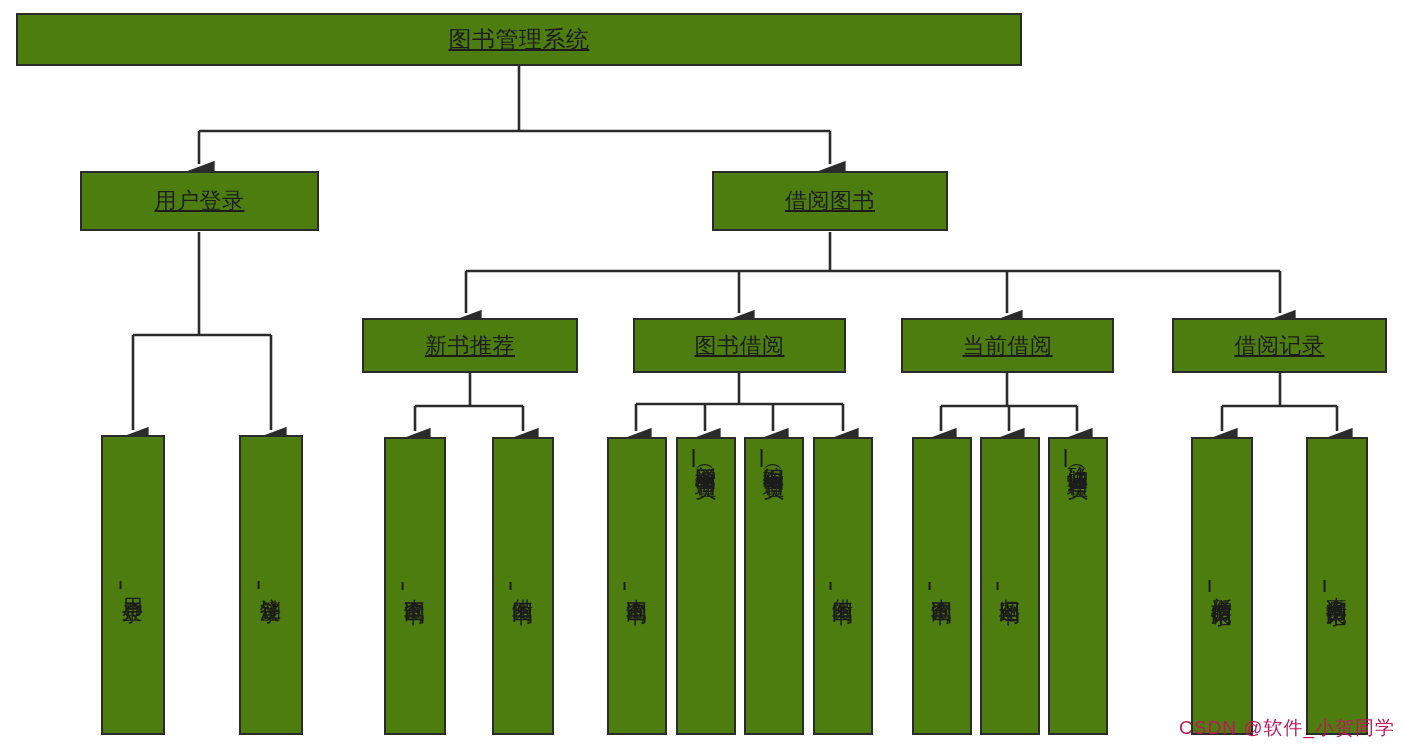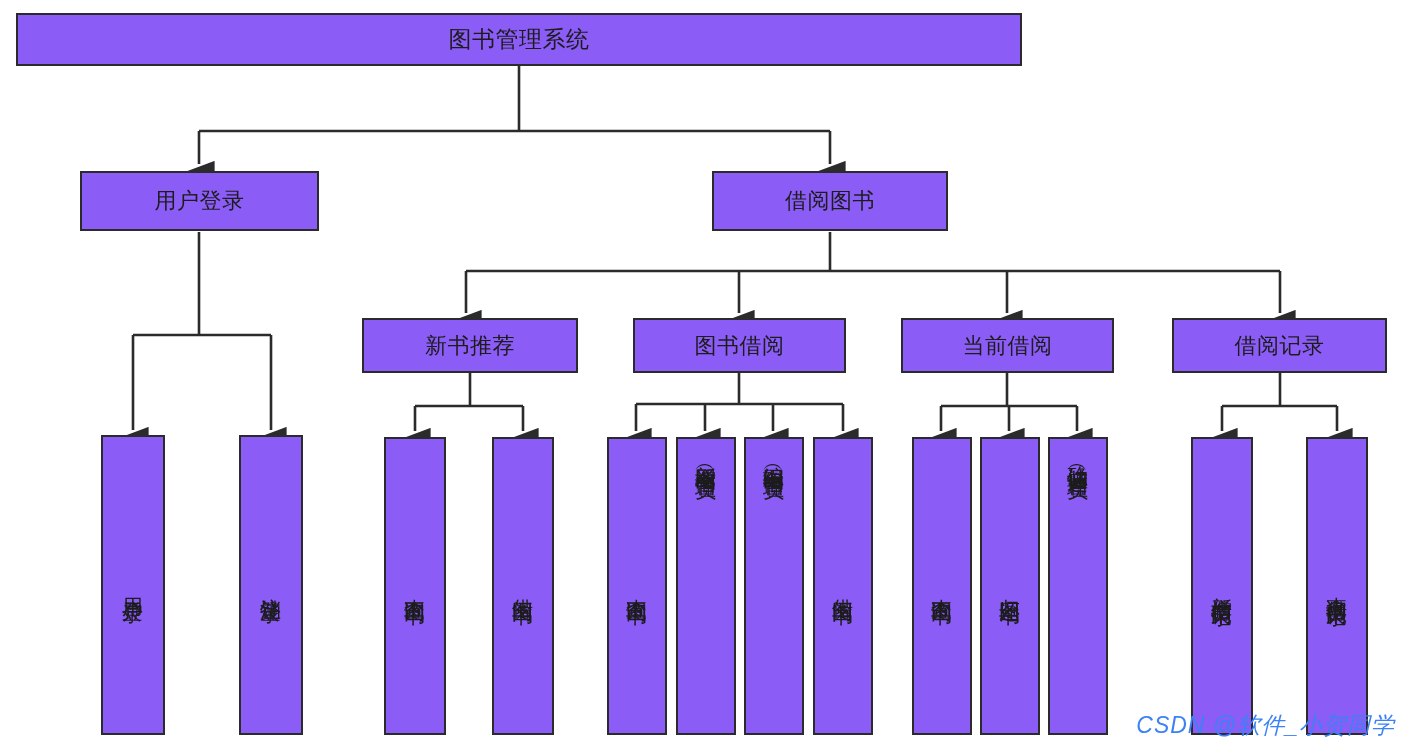--- a/index.html
+++ b/index.html
@@ -21,27 +21,28 @@
     position: absolute;
     left: 0;
     top: 0;
     width: 1405px;
     height: 747px;
     pointer-events: none;
   }
   .node {
     position: absolute;
     box-sizing: border-box;
-    background: #8b5cf6;
+    background: #4d7c0f;
     border: 2.5px solid #2b2b2b;
     display: flex;
     align-items: center;
     justify-content: center;
     color: #1c1c1c;
     z-index: 2;
+    text-decoration: underline;
   }
   .node .lbl {
     display: block;
     text-align: center;
     line-height: 1.18;
     letter-spacing: 0.5px;
   }
   .node.h .lbl {
     font-size: 22px;
     white-space: nowrap;
@@ -63,26 +64,25 @@
     margin: 0 auto;
   }
   .node.v.mid {
     align-items: center;
     padding-top: 0;
   }
   .watermark {
     position: absolute;
     right: 10px;
     bottom: 6px;
-    font-size: 23px;
-    color: #3b82f6;
+    font-size: 19px;
+    color: #be185d;
     letter-spacing: 1px;
     z-index: 3;
     white-space: nowrap;
-    font-style: italic;
   }
 </style>
 </head>
 <body>
 
 <div id="canvas">
 
   <svg class="edges" viewBox="0 0 1405 747" xmlns="http://www.w3.org/2000/svg">
     <defs>
       <marker id="arrow" markerWidth="9" markerHeight="12" refX="1.2" refY="6" orient="auto" markerUnits="strokeWidth">

